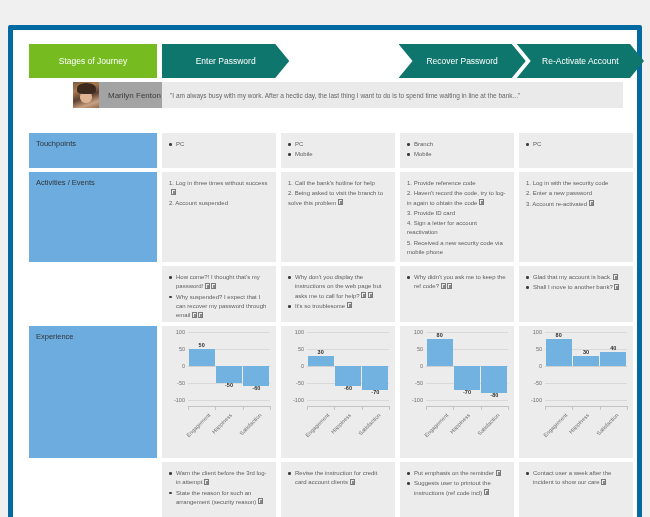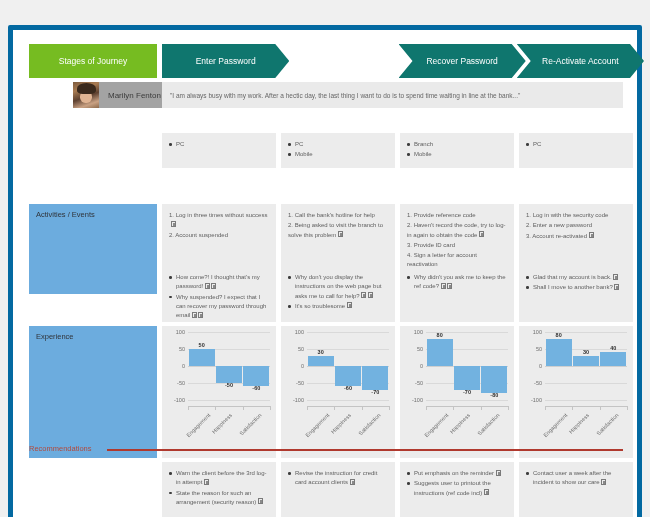--- a/index.html
+++ b/index.html
@@ -201,20 +201,21 @@
       <div class="persona-box">
         <div class="avatar"></div>
         <div class="persona-name">Marilyn Fenton</div>
       </div>
       <div class="persona-quote">"I am always busy with my work. After a hectic day, the last thing I want to do is to spend time waiting in line at the bank..."</div>
     </div>
 
 
     <div id="rows-host">
         <div class="row" style="top: 103px; height: 35px;">
+          <div class="row-label">Touchpoints</div>
           <div class="cells">
             <div class="cell" style="left: 0px; width: 114px;">
               <ul>
                 <li><span>PC</span></li>
               </ul>
             </div>
             <div class="cell" style="left: 119px; width: 114px;">
               <ul>
                 <li><span>PC</span></li>
                 <li><span>Mobile</span></li>
@@ -226,21 +227,21 @@
                 <li><span>Mobile</span></li>
               </ul>
             </div>
             <div class="cell" style="left: 357px; width: 114px;">
               <ul>
                 <li><span>PC</span></li>
               </ul>
             </div>
           </div>
         </div>
-        <div class="row" style="top: 142px; height: 90px; margin-top: 32px;">
+        <div class="row" style="top: 142px; height: 90px;">
           <div class="row-label">Activities / Events</div>
           <div class="cells">
             <div class="cell" style="left: 0px; width: 114px;">
               <ul>
                 <li class="nobullet"><span>1. Log in three times without success</span><span class="glyph"></span></li>
                 <li class="nobullet"><span>2. Account suspended</span></li>
               </ul>
             </div>
             <div class="cell" style="left: 119px; width: 114px;">
               <ul>
@@ -439,19 +440,15 @@
             </div>
             <div class="cell" style="left: 357px; width: 114px;">
               <ul>
                 <li><span>Contact user a week after the incident to show our care</span><span class="glyph"></span></li>
               </ul>
             </div>
           </div>
         </div>
       </div>
 
-    <div class="section-title" style="top:414px;">
-      <div class="txt">Recommendations</div>
-      <div class="rule"></div>
-    </div>
 
   </div>
 </div>
 
 </body></html>

